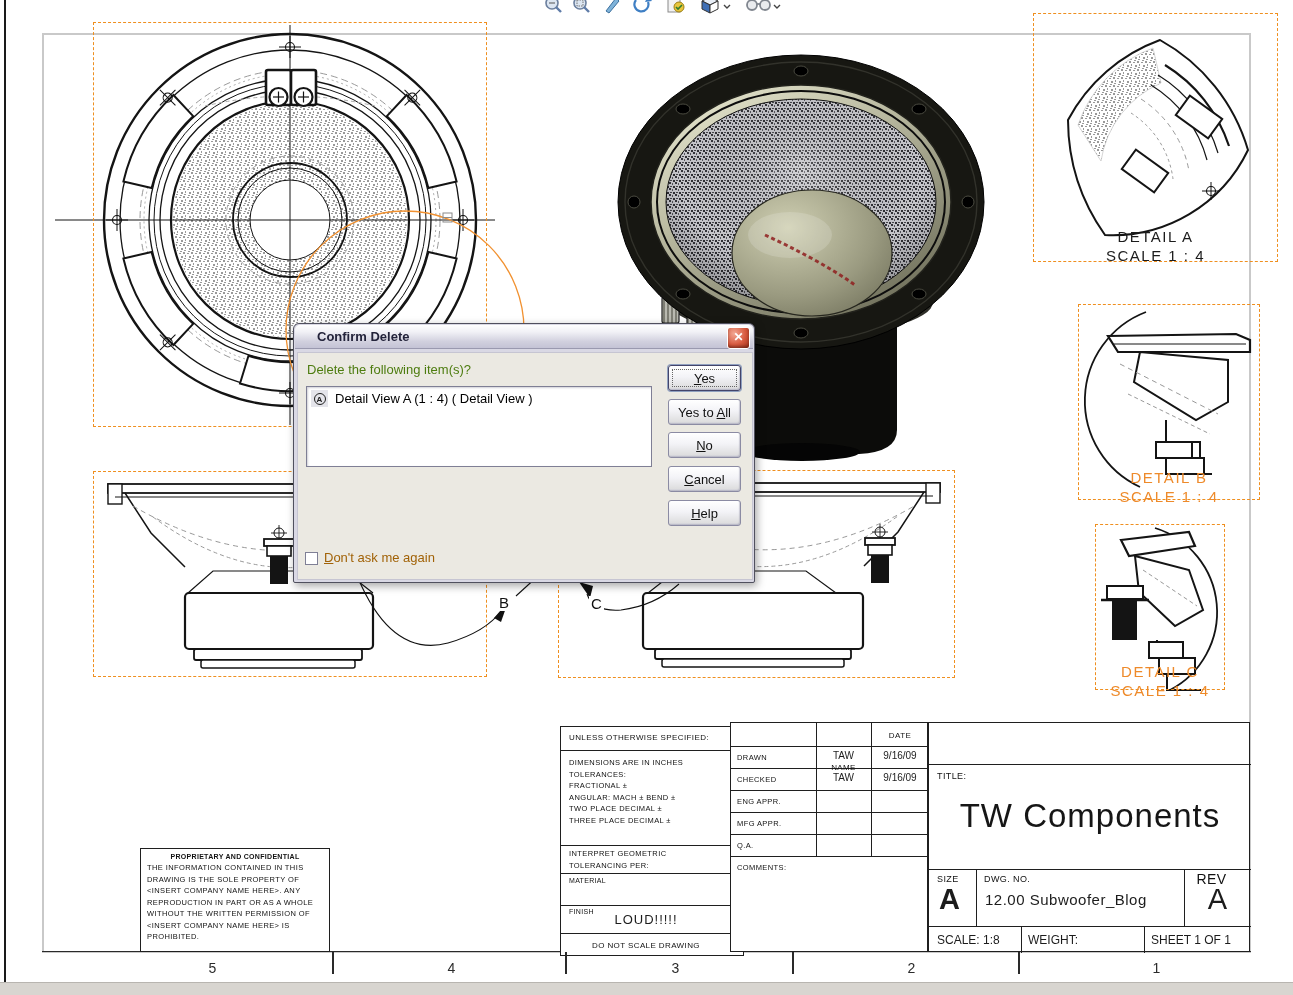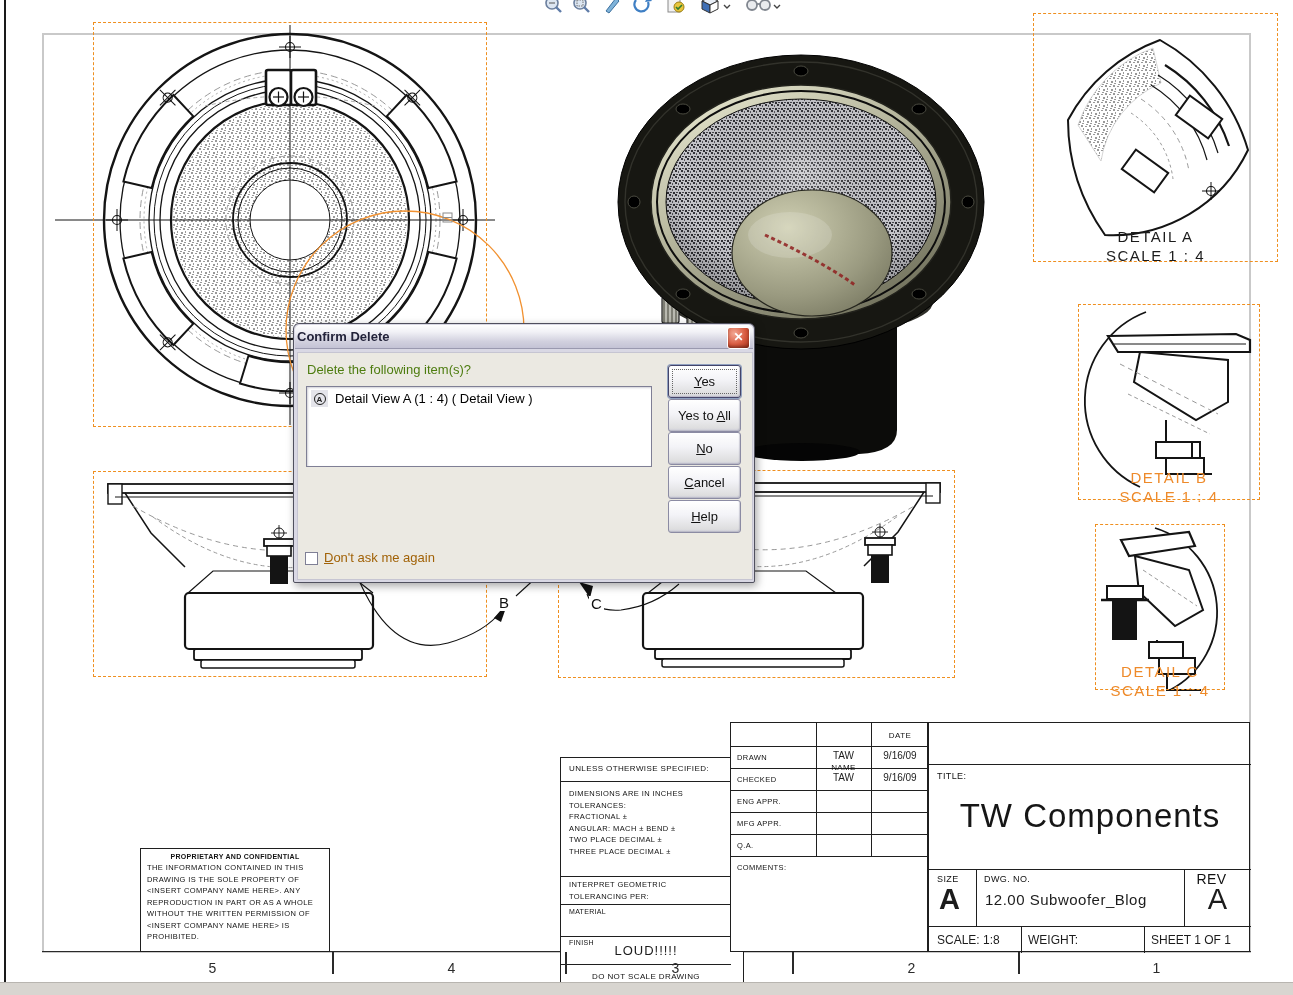--- a/index.html
+++ b/index.html
@@ -26,35 +26,35 @@
   .hline{position:absolute;height:1px;background:#1f1f1f;}
   .ctr{text-align:center;}
   .serif{font-family:"Liberation Serif",serif;}
   
   .dlg{position:absolute;left:293px;top:323px;width:462px;height:260px;background:#d9d8e4;
        border:1px solid #50505e;border-radius:6px 6px 2px 2px;box-shadow:2px 3px 8px rgba(0,0,0,.35);
        z-index:40;box-sizing:border-box;}
   .dlg-title{position:absolute;left:1px;top:1px;right:1px;height:24px;border-radius:5px 5px 0 0;
        background:linear-gradient(180deg,#ffffff 0%,#f1f1f6 30%,#d1d0de 72%,#c4c3d5 100%);
        border-bottom:1px solid #9a99af;font-size:13px;font-weight:bold;color:#23233a;
-       line-height:24px;padding-left:2px;box-sizing:border-box;}
+       line-height:24px;padding-left:22px;box-sizing:border-box;}
   .dlg-close{position:absolute;right:4px;top:3px;width:21px;height:20px;border-radius:3px;
        border:1px solid #fff;background:radial-gradient(circle at 30% 28%,#f2a894,#d8593e 55%,#9e2d17);
        color:#fff;font-size:12px;font-weight:bold;text-align:center;line-height:19px;
        box-shadow:inset 0 -2px 3px rgba(0,0,0,.3);cursor:default;}
   .dlg-body{position:absolute;left:3px;top:28px;width:456px;height:228px;background:#ebe9e2;
        border:1px solid #c6c5d2;box-sizing:border-box;}
   .dlg-msg{position:absolute;left:9px;top:9px;font-size:13px;color:#4d7c0f;}
   .dlg-list{position:absolute;left:8px;top:33px;width:346px;height:81px;background:#fff;
        border:1px solid #7f7f95;box-shadow:inset 1px 1px 2px rgba(120,120,140,.35);box-sizing:border-box;}
   .dlg-item{display:flex;align-items:center;gap:7px;padding:3px 4px;font-size:13px;color:#000;}
   .item-ico{width:17px;height:17px;background:#e4e4ea;display:flex;align-items:center;justify-content:center;flex:0 0 17px;}
   .item-ico .circ{width:12px;height:12px;border:1.5px solid #222;border-radius:50%;
        font-size:8px;font-weight:bold;line-height:12px;text-align:center;color:#222;box-sizing:border-box;}
-  .xpbtn{position:absolute;left:370px;width:73px;height:33px;border-radius:3px;border:1px solid #8b8ba3;
+  .xpbtn{position:absolute;left:370px;width:73px;height:26px;border-radius:3px;border:1px solid #8b8ba3;
        background:linear-gradient(180deg,#ffffff,#f3f3f7 45%,#dededf 90%,#d2d2dc);
        font-size:13px;color:#111;text-align:center;line-height:23px;box-sizing:border-box;
        box-shadow:inset -1px -1px 1px rgba(150,150,170,.45);cursor:default;}
   .xpbtn.default{border:1px solid #44446a;box-shadow:0 0 0 1px #8fa0c0, inset -1px -1px 1px rgba(150,150,170,.45);}
   .fring{position:absolute;inset:3px;border:1px dotted #666;}
   .mn{text-decoration:underline;}
   .dlg-check{position:absolute;left:7px;top:199px;width:13px;height:13px;background:#fff;border:1px solid #7f7f95;box-sizing:border-box;}
   .dlg-checklbl{position:absolute;left:26px;top:197px;font-size:13px;color:#a16207;}
   
   .toolbar{position:absolute;left:540px;top:0;width:290px;height:15px;overflow:hidden;z-index:30;}
@@ -354,21 +354,21 @@
       <div>DRAWING IS THE SOLE PROPERTY OF</div>
       <div>&lt;INSERT COMPANY NAME HERE&gt;.  ANY</div>
       <div>REPRODUCTION IN PART OR AS A WHOLE</div>
       <div>WITHOUT THE WRITTEN PERMISSION OF</div>
       <div>&lt;INSERT COMPANY NAME HERE&gt; IS</div>
       <div>PROHIBITED.</div>
     </div>
   </div>
 
 
-  <div class="tb" style="left:560px;top:757px;width:184px;height:230px;">
+  <div class="tb" style="left:560px;top:726px;width:184px;height:230px;">
     <div class="hline" style="left:0;top:23px;width:170px;"></div>
     <div class="hline" style="left:0;top:118px;width:170px;"></div>
     <div class="hline" style="left:0;top:146px;width:170px;"></div>
     <div class="hline" style="left:0;top:178px;width:170px;"></div>
     <div class="hline" style="left:0;top:206px;width:170px;"></div>
     <div class="tb-sm" style="padding:5px 0 0 8px;font-size:8px;">UNLESS OTHERWISE SPECIFIED:</div>
     <div class="tb-sm abs" style="left:8px;top:30px;">
       <div>DIMENSIONS ARE IN INCHES</div>
       <div>TOLERANCES:</div>
       <div>FRACTIONAL ±</div>

